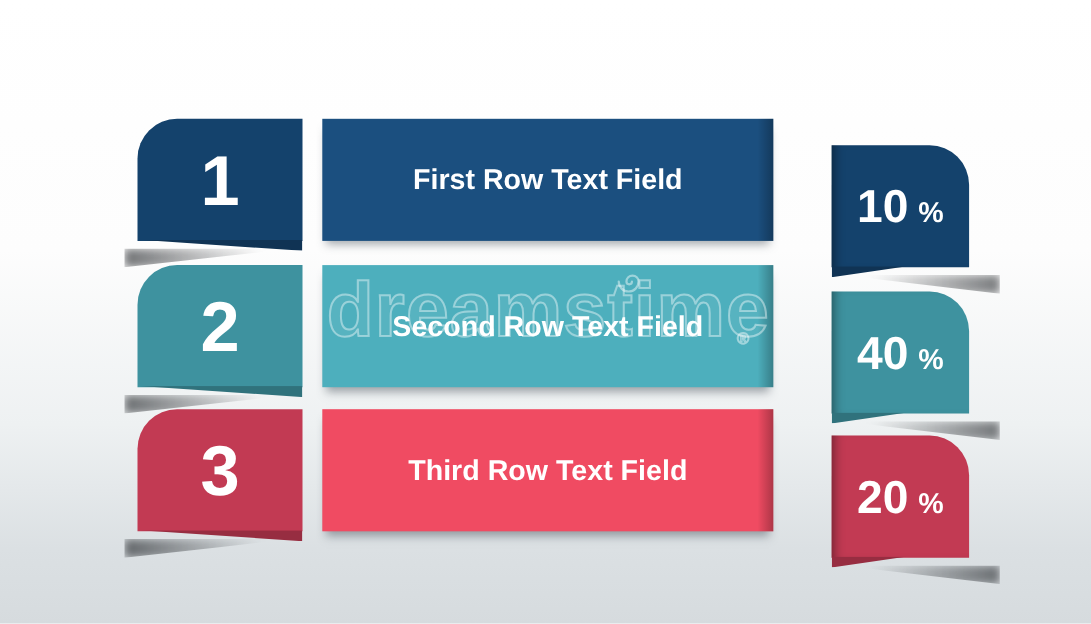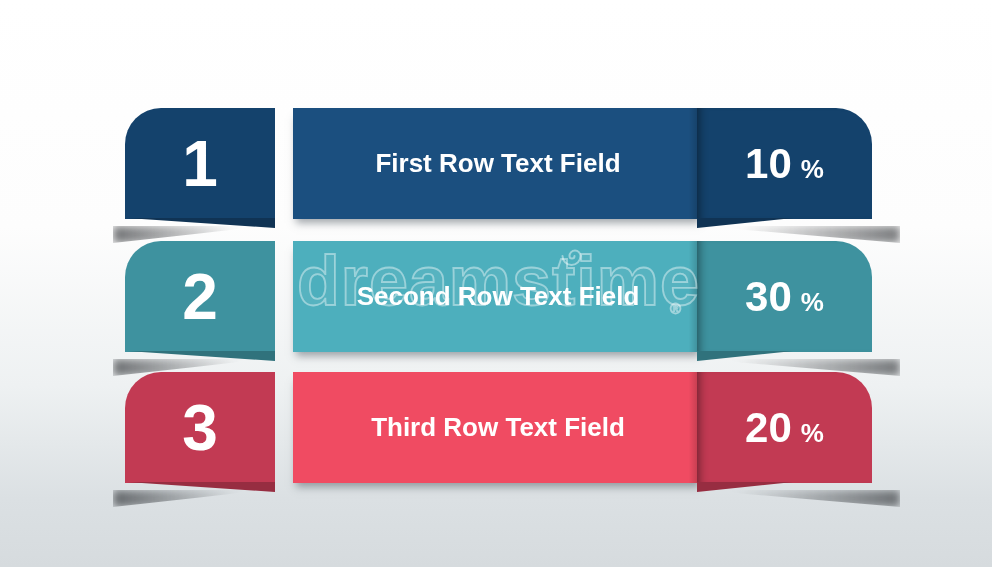--- a/index.html
+++ b/index.html
@@ -18,22 +18,22 @@
   .cell-num::after{content:"";position:absolute;left:-12px;bottom:-24px;width:102%;height:17px;
     background:linear-gradient(to right,rgba(25,28,32,.62),rgba(25,28,32,0) 82%);
     clip-path:polygon(0 0,100% 0,55% 45%,0 100%);filter:blur(4px);}
   .num{font-size:64px;font-weight:bold;line-height:1;}
   
   .cell-label{left:168px;width:410px;background:var(--mid);
     box-shadow:0 7px 8px -3px rgba(70,80,90,.5);font-size:26px;font-weight:bold;}
   .cell-label::after{content:"";position:absolute;inset:0;pointer-events:none;
     background:linear-gradient(to right,rgba(0,0,0,0) 96.5%,rgba(0,0,0,.28) 100%);}
   
-  .cell-pct{left:572px;width:175px;background:var(--dark);border-radius:0 36px 0 0;
-    box-shadow:inset 9px 0 10px -7px rgba(0,0,0,.45);}
+  .cell-pct{left:631px;width:125px;background:var(--dark);border-radius:0 36px 0 0;
+    box-shadow:inset 9px 0 10px -7px rgba(0,0,0,.45);margin-top:24px;}
   .cell-pct::before{content:"";position:absolute;left:0;bottom:-9px;height:10px;width:55%;
     background:var(--dark);filter:brightness(.78);clip-path:polygon(0 0,100% 0,0 100%);}
   .cell-pct::after{content:"";position:absolute;right:-28px;bottom:-24px;width:115%;height:17px;
     background:linear-gradient(to left,rgba(25,28,32,.58),rgba(25,28,32,0) 82%);
     clip-path:polygon(0 0,100% 0,100% 100%);filter:blur(4px);}
   .pct-wrap{display:flex;align-items:baseline;gap:9px;}
   .pct-val{font-size:42px;font-weight:bold;line-height:1;}
   .pct-unit{font-size:26px;font-weight:bold;}
   
   .watermark{position:absolute;left:297px;top:246px;width:400px;z-index:6;pointer-events:none;
@@ -65,21 +65,21 @@
 
   <div class="row r2" style="--dark: #3E929F; --mid: #4DAFBD;">
     <div class="cell cell-num">
       <span class="num">2</span>
     </div>
     <div class="cell cell-label">
       <span>Second Row Text Field</span>
     </div>
     <div class="cell cell-pct">
       <span class="pct-wrap">
-        <span class="pct-val">30</span>
+        <span class="pct-val">40</span>
         <span class="pct-unit">%</span>
       </span>
     </div>
   </div>
 
   <div class="row r3" style="--dark: #C23A53; --mid: #F04B62;">
     <div class="cell cell-num">
       <span class="num">3</span>
     </div>
     <div class="cell cell-label">

